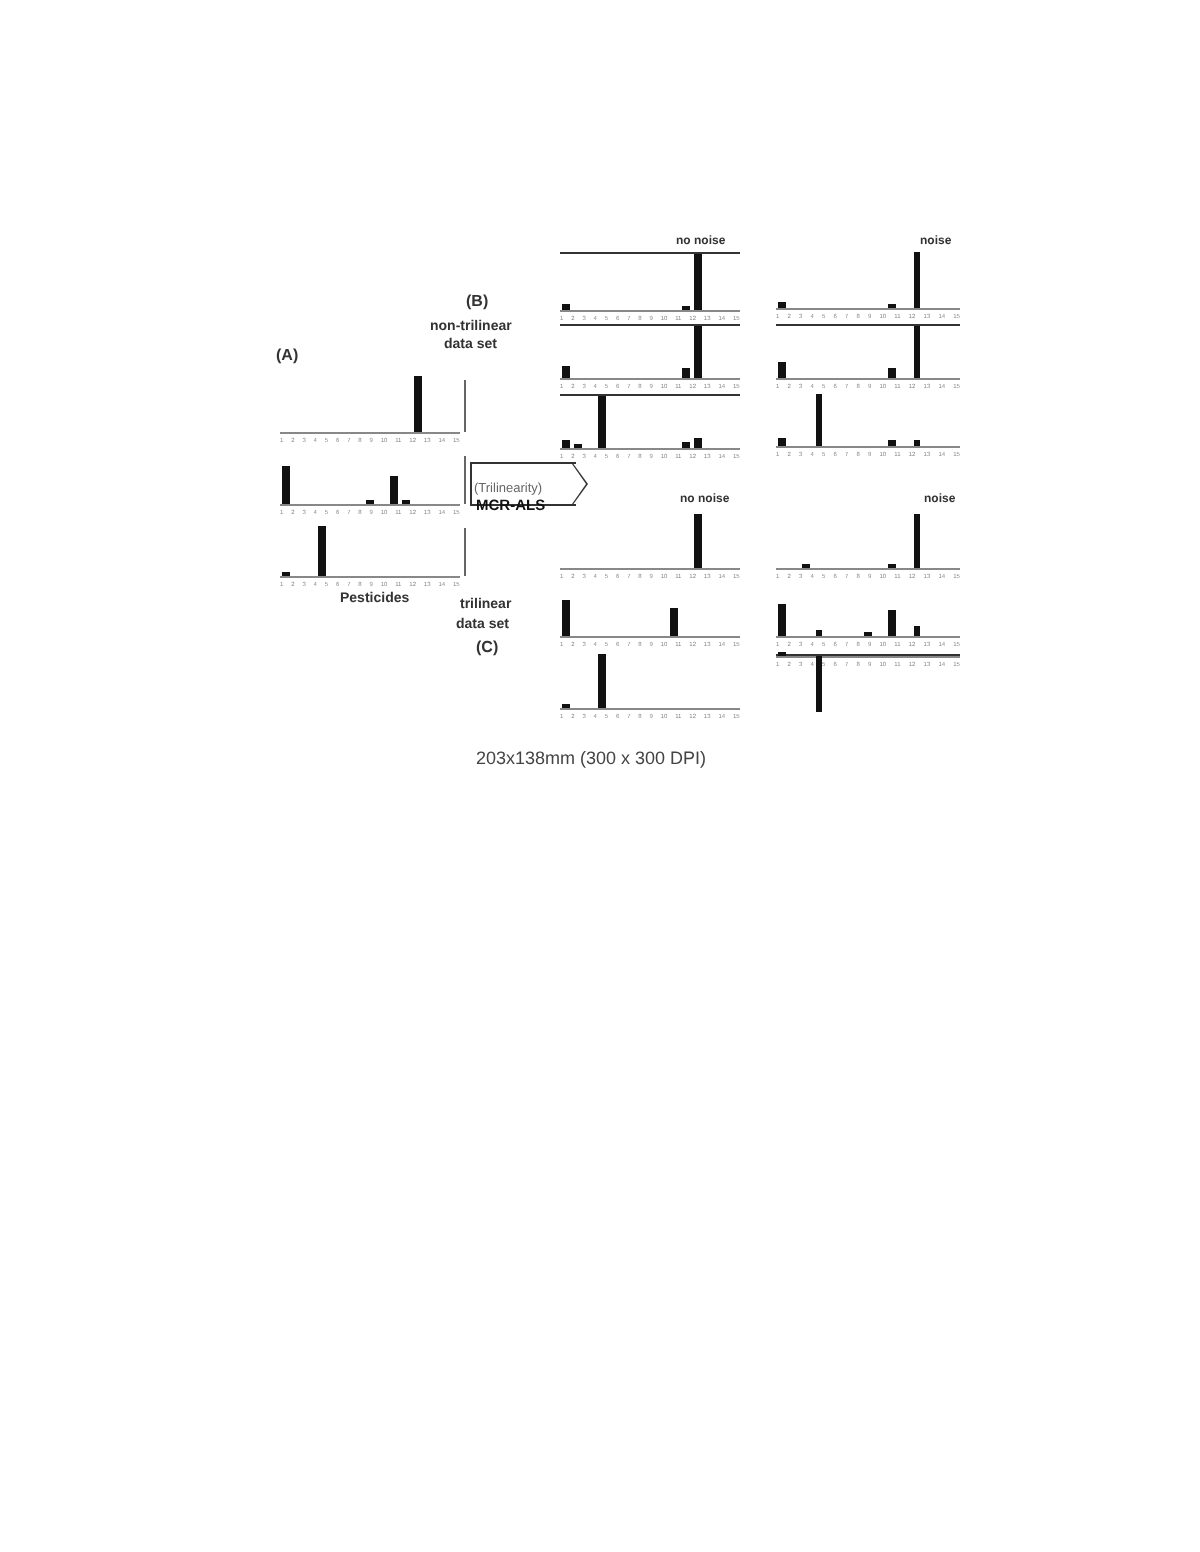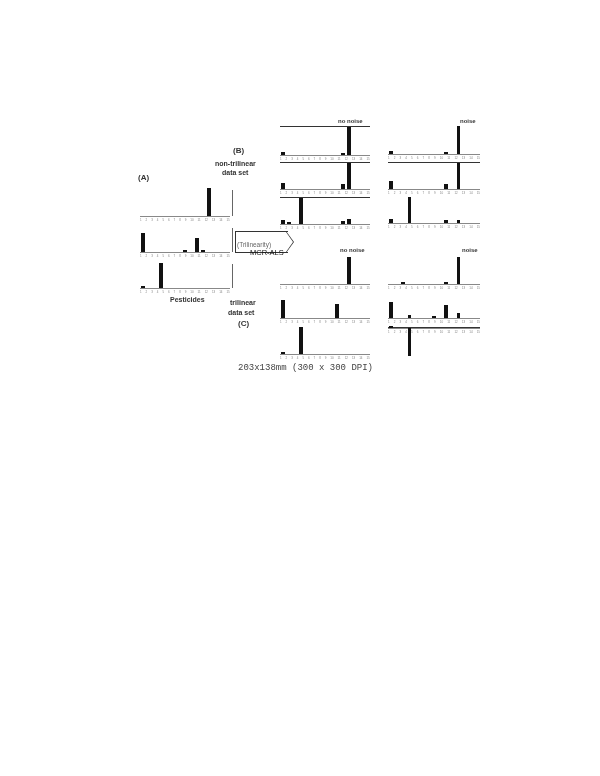--- a/index.html
+++ b/index.html
@@ -11,23 +11,23 @@
   .bar { position:absolute; bottom:0; background:#111; width:4px; }
   .bar.neg { bottom:auto; }
   .ticks { position:absolute; bottom:-7px; left:0; right:0; height:5px; font-size:3px; color:#888; display:flex; justify-content:space-between; }
   .lbl { position:absolute; font-size:8px; font-weight:bold; color:#333; text-align:center; white-space:nowrap; }
   .lbl.small { font-size:7px; }
   .noise-lbl { position:absolute; font-size:6px; font-weight:bold; color:#333; }
   .vline { position:absolute; width:1px; background:#666; }
   .arrowbox { position:absolute; left:235px; top:231px; width:52px; height:20px; border:1px solid #333; border-right:none; background:#fff; }
   .arrowhead { position:absolute; left:286px; top:231px; width:0; height:0; border-top:11px solid transparent; border-bottom:11px solid transparent; border-left:8px solid #333; }
   .arrowhead-inner { position:absolute; left:286px; top:232px; width:0; height:0; border-top:10px solid transparent; border-bottom:10px solid transparent; border-left:7px solid #fff; }
-  .arrow-t1 { position:absolute; left:238px; top:248px; font-size:7.5px; font-weight:normal; color:#111;margin-left:12px; }
+  .arrow-t1 { position:absolute; left:238px; top:248px; font-size:7.5px; font-weight:bold; color:#111; }
   .arrow-t2 { position:absolute; left:237px; top:241px; font-size:6.5px; color:#666; }
-  .caption { position:absolute; left:238px; top:363px; font-size:9px; color:#444; font-family:Liberation Mono, monospace;text-align:center; }
+  .caption { position:absolute; left:238px; top:374px; font-size:9px; color:#444; font-family:Liberation Sans, sans-serif;text-align:center; }
 </style>
 </head>
 <body>
 
 <div class="fig">
 
   <div class="lbl" style="left:138px;top:173px;">(A)</div>
   <div class="panel">
     <div class="plot" id="A-0" style="left:140px;top:188px;width:90px;height:28px;">
         <div class="ticks">

